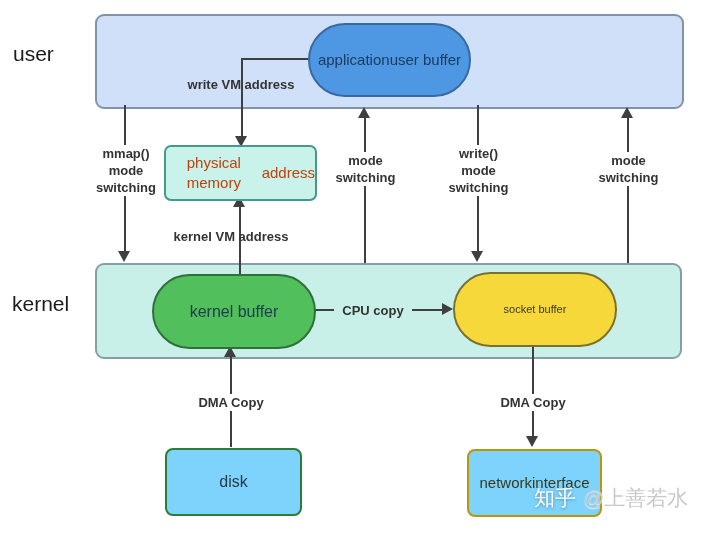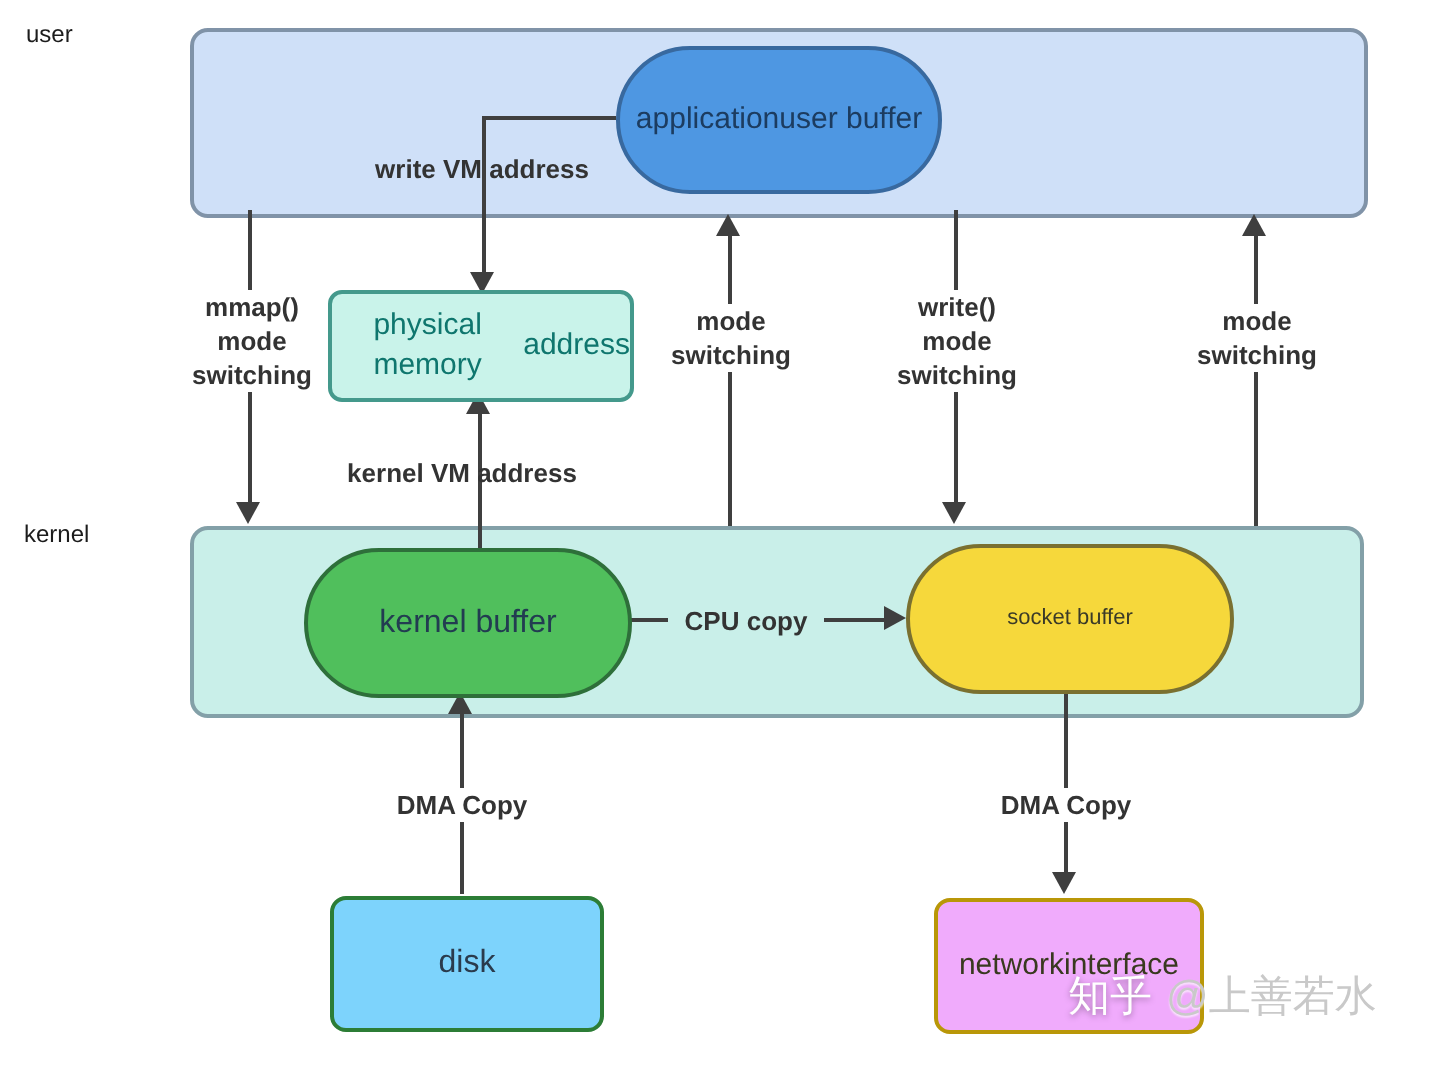--- a/index.html
+++ b/index.html
@@ -1,35 +1,35 @@
 <!DOCTYPE html>
 <html><head>
 <meta charset="utf-8">
 <style>
   html,body { margin:0; padding:0; background:#ffffff; }
   .canvas {
     position:relative; width:720px; height:533px; background:#ffffff;
     font-family:"Liberation Sans", sans-serif; overflow:hidden;
   }
-  .side-label { position:absolute; font-size:12px; color:#1c1c1c; z-index:3; }
+  .side-label { position:absolute; font-size:21px; color:#1c1c1c; z-index:3;margin-top:32px; }
   .band { position:absolute; border-radius:9px; border:2px solid; z-index:0; }
   .user-band { left:95px; top:14px; width:585px; height:91px; background:#cfe0f8; border-color:#8093a8; }
   .kernel-band { left:95px; top:263px; width:583px; height:92px; background:#c9efe9; border-color:#83a0a8; }
 
   .node { position:absolute; border:2px solid; display:flex; flex-direction:row;
           align-items:center; justify-content:center; text-align:center; z-index:2;
           font-size:15px; line-height:1.35; }
   .stadium { border-radius:40px; }
   .rbox { border-radius:8px; }
   .app-buffer { left:308px; top:23px; width:159px; height:70px; background:#4e97e2; border-color:#38699f; color:#1c3c60; }
-  .phys-mem  { left:164px; top:145px; width:149px; height:52px; background:#c9f3ea; border-color:#44998c; color:#0f766e; border-radius:7px; }
+  .phys-mem  { left:164px; top:145px; width:149px; height:52px; background:#c9f3ea; border-color:#44998c; color:#c2410c; border-radius:7px; }
   .kernel-buffer { left:152px; top:274px; width:160px; height:71px; background:#50bf5c; border-color:#2e6f3a; color:#223c51; font-size:16px; }
   .socket-buffer { left:453px; top:272px; width:160px; height:71px; background:#f6d83b; border-color:#7a7030; color:#3a3a28; font-size:11px; }
   .disk-box { left:165px; top:448px; width:133px; height:64px; background:#7dd3fc; border-color:#2c7d36; color:#2a3b4d; font-size:16px; }
-  .nic-box  { left:467px; top:449px; width:131px; height:64px; background:#f0abfc; border-color:#b99708; color:#39391f; }
+  .nic-box  { left:467px; top:449px; width:131px; height:64px; background:#7dd3fc; border-color:#b99708; color:#39391f; }
 
   .vline { position:absolute; width:2px; background:#3f3f3f; z-index:1; }
   .hline { position:absolute; height:2px; background:#3f3f3f; z-index:1; }
   .ah { position:absolute; width:0; height:0; z-index:1; }
   .ah-down  { border-left:6px solid transparent; border-right:6px solid transparent; border-top:11px solid #3f3f3f; }
   .ah-up    { border-left:6px solid transparent; border-right:6px solid transparent; border-bottom:11px solid #3f3f3f; }
   .ah-right { border-top:6px solid transparent; border-bottom:6px solid transparent; border-left:11px solid #3f3f3f; }
 
   .lbl { position:absolute; font-weight:700; font-size:13px; color:#333333;
          text-align:center; line-height:1.32; z-index:2; }

